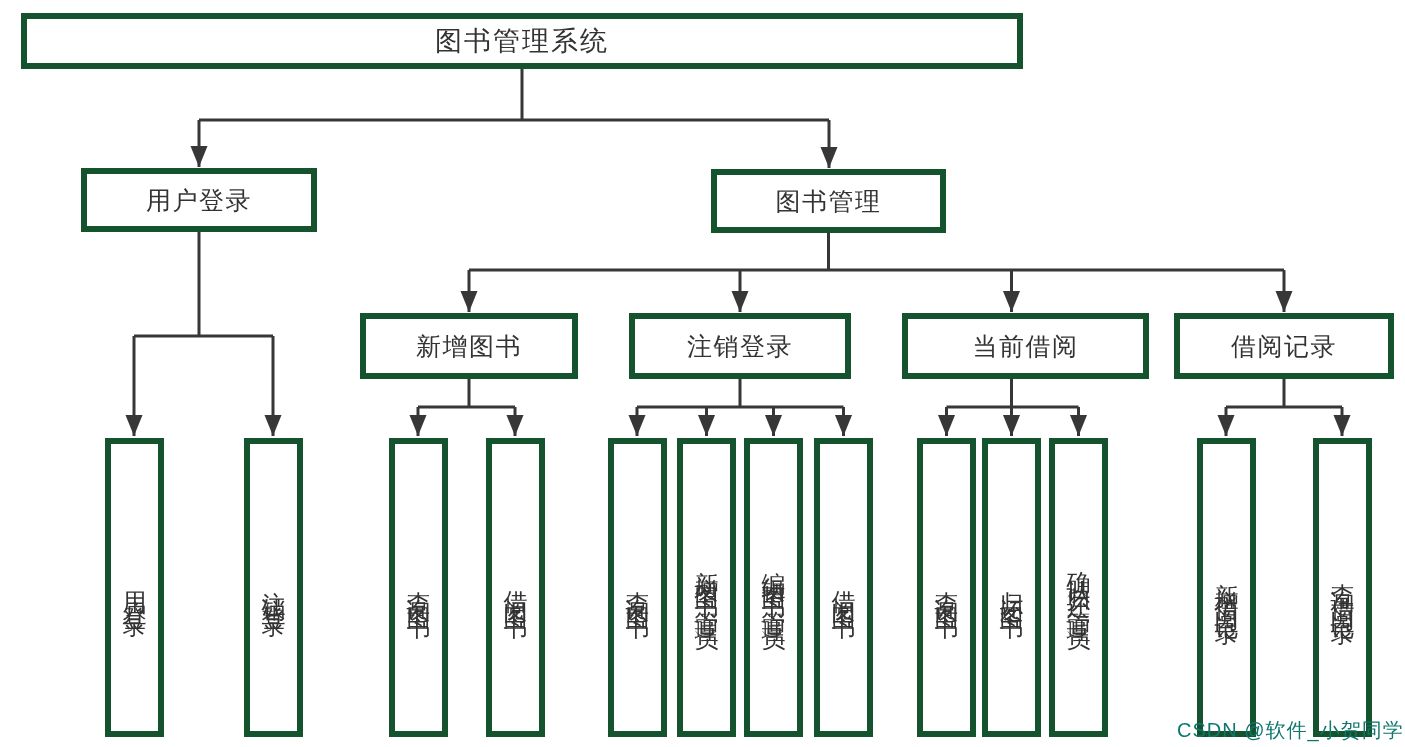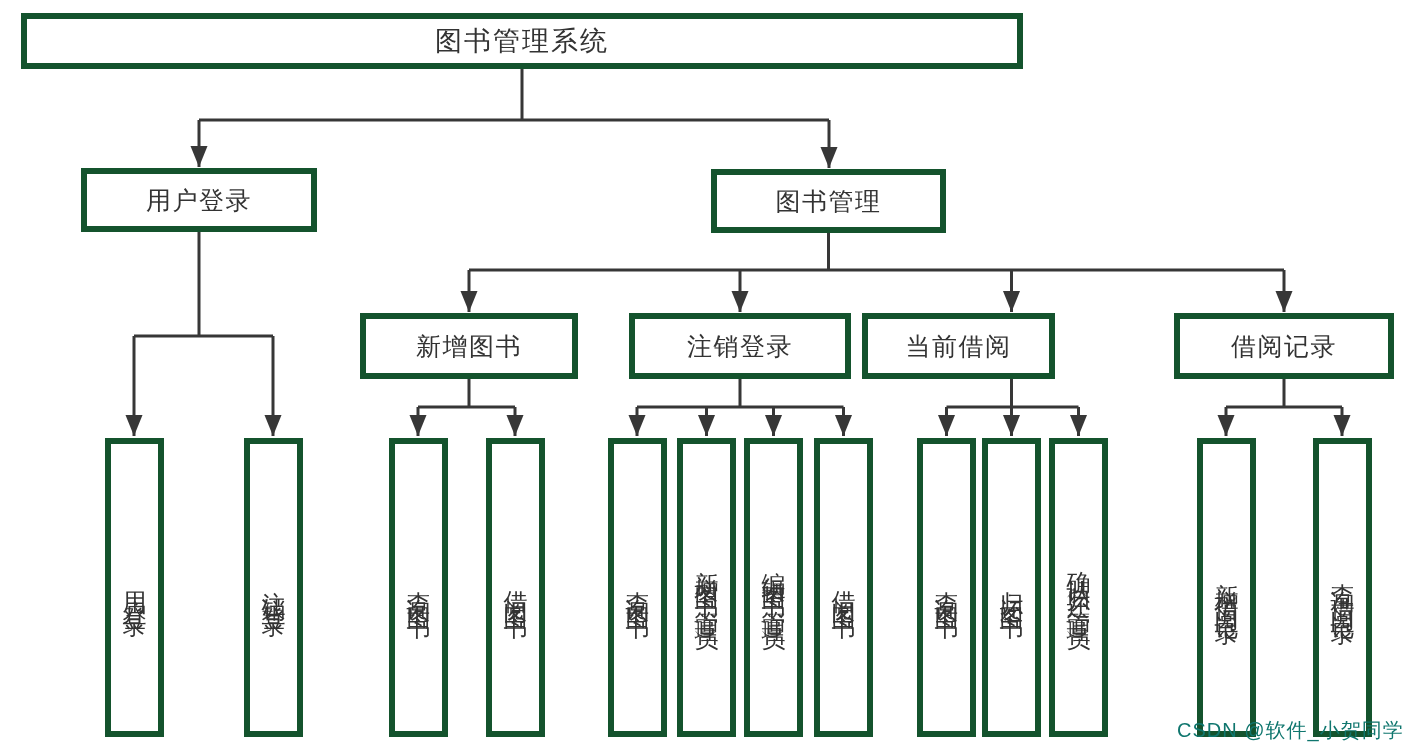--- a/index.html
+++ b/index.html
@@ -71,21 +71,21 @@
     <line class="ln" x1="1342" y1="407" x2="1342" y2="436" marker-end="url(#ah)"></line>
   </svg>
 
   <div class="box h title" style="left:21px;top:13px;width:1002px;height:56px">图书管理系统</div>
 
   <div class="box h" style="left:81px;top:168px;width:236px;height:64px">用户登录</div>
   <div class="box h" style="left:711px;top:169px;width:235px;height:64px">图书管理</div>
 
   <div class="box h" style="left:360px;top:313px;width:218px;height:66px">新增图书</div>
   <div class="box h" style="left:629px;top:313px;width:222px;height:66px">注销登录</div>
-  <div class="box h" style="left:862px;top:313px;width:193px;height:66px">当前借阅</div>
+  <div class="box h" style="left:902px;top:313px;width:247px;height:66px">当前借阅</div>
   <div class="box h" style="left:1174px;top:313px;width:220px;height:66px">借阅记录</div>
 
   <div class="box v" style="left:105px;top:438px;width:59px;height:299px">
     <span class="vt">用户登录</span>
   </div>
   <div class="box v" style="left:244px;top:438px;width:59px;height:299px">
     <span class="vt">注销登录</span>
   </div>
 
   <div class="box v" style="left:389px;top:438px;width:59px;height:299px">

